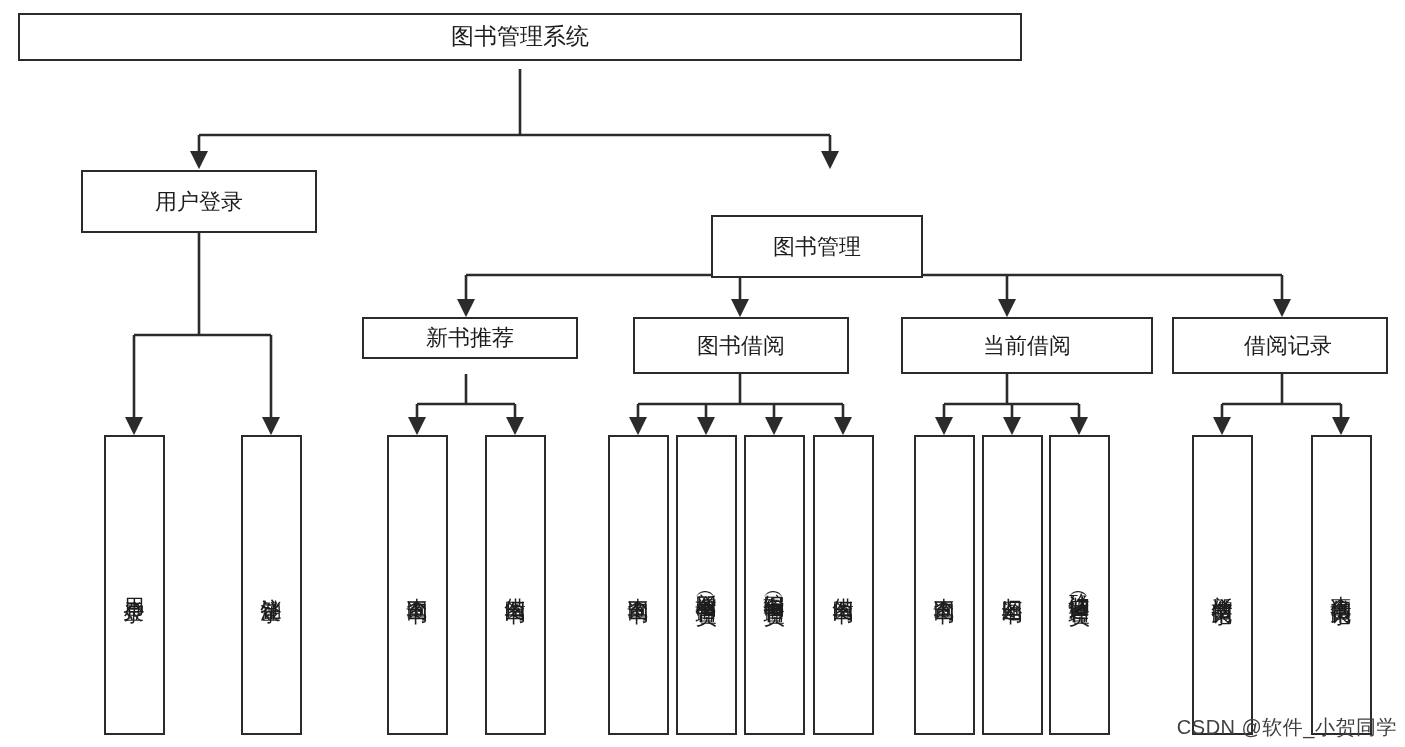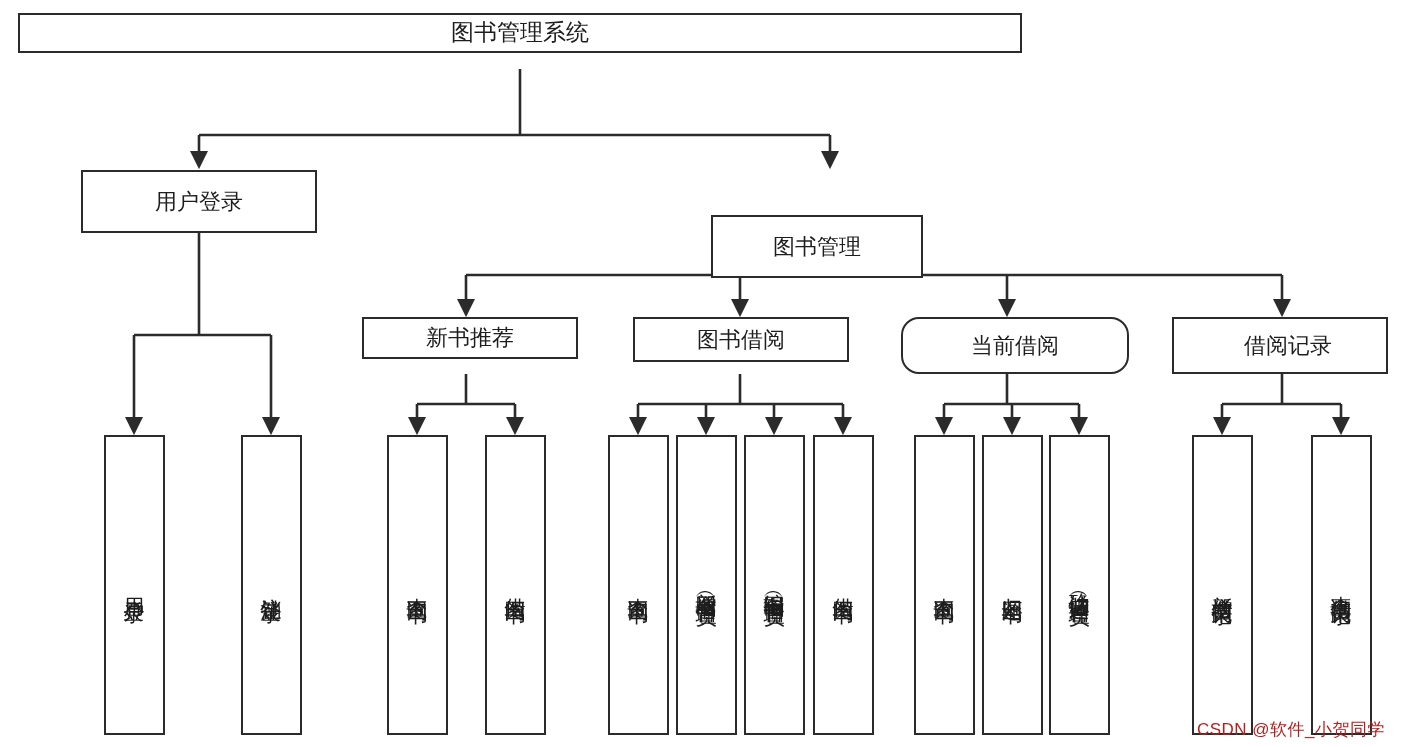--- a/index.html
+++ b/index.html
@@ -53,24 +53,24 @@
   }
   .node.vertical .node-label {
     font-size: 21px;
     writing-mode: vertical-rl;
     text-orientation: upright;
     letter-spacing: 2px;
     line-height: 1;
   }
   .watermark {
     position: absolute;
-    right: 20px;
+    right: 8px;
     bottom: 6px;
-    font-size: 17px;
-    color: #b91c1c;
+    font-size: 20px;
+    color: #404040;
     letter-spacing: 0.5px;
     user-select: none;
     pointer-events: none;
     white-space: nowrap;
   }
 </style>
 </head>
 <body>
 
 <div id="diagram-root">
@@ -121,38 +121,38 @@
       <path d="M 1012 404 L 1012 426" marker-end="url(#arrow)"></path>
       <path d="M 1079 404 L 1079 426" marker-end="url(#arrow)"></path>
 
       <path d="M 1282 374 L 1282 404"></path>
       <path d="M 1222 404 L 1341 404"></path>
       <path d="M 1222 404 L 1222 426" marker-end="url(#arrow)"></path>
       <path d="M 1341 404 L 1341 426" marker-end="url(#arrow)"></path>
     </g>
   </svg>
 
-  <div class="node horizontal root" style="left:18px; top:13px; width:1004px; height:40px;">
+  <div class="node horizontal root" style="left:18px; top:13px; width:1004px; height:48px;">
     <span class="node-label">图书管理系统</span>
   </div>
 
   <div class="node horizontal" style="left:81px; top:170px; width:236px; height:63px;">
     <span class="node-label">用户登录</span>
   </div>
   <div class="node horizontal" style="left:711px; top:170px; width:212px; height:63px;margin-top:45px;">
     <span class="node-label">图书管理</span>
   </div>
 
   <div class="node horizontal" style="left:362px; top:317px; width:216px; height:42px;">
     <span class="node-label">新书推荐</span>
   </div>
-  <div class="node horizontal" style="left:633px; top:317px; width:216px; height:45px;">
+  <div class="node horizontal" style="left:633px; top:317px; width:216px; height:57px;">
     <span class="node-label">图书借阅</span>
   </div>
-  <div class="node horizontal" style="left:901px; top:317px; width:228px; height:57px;border-radius:18px;">
+  <div class="node horizontal" style="left:901px; top:317px; width:252px; height:57px;">
     <span class="node-label">当前借阅</span>
   </div>
   <div class="node horizontal" style="left:1172px; top:317px; width:216px; height:57px;padding-left:16px;">
     <span class="node-label">借阅记录</span>
   </div>
 
   <div class="node vertical" style="left:104px; top:435px; width:61px; height:300px;">
     <span class="node-label">用户登录</span>
   </div>
   <div class="node vertical" style="left:241px; top:435px; width:61px; height:300px;">

